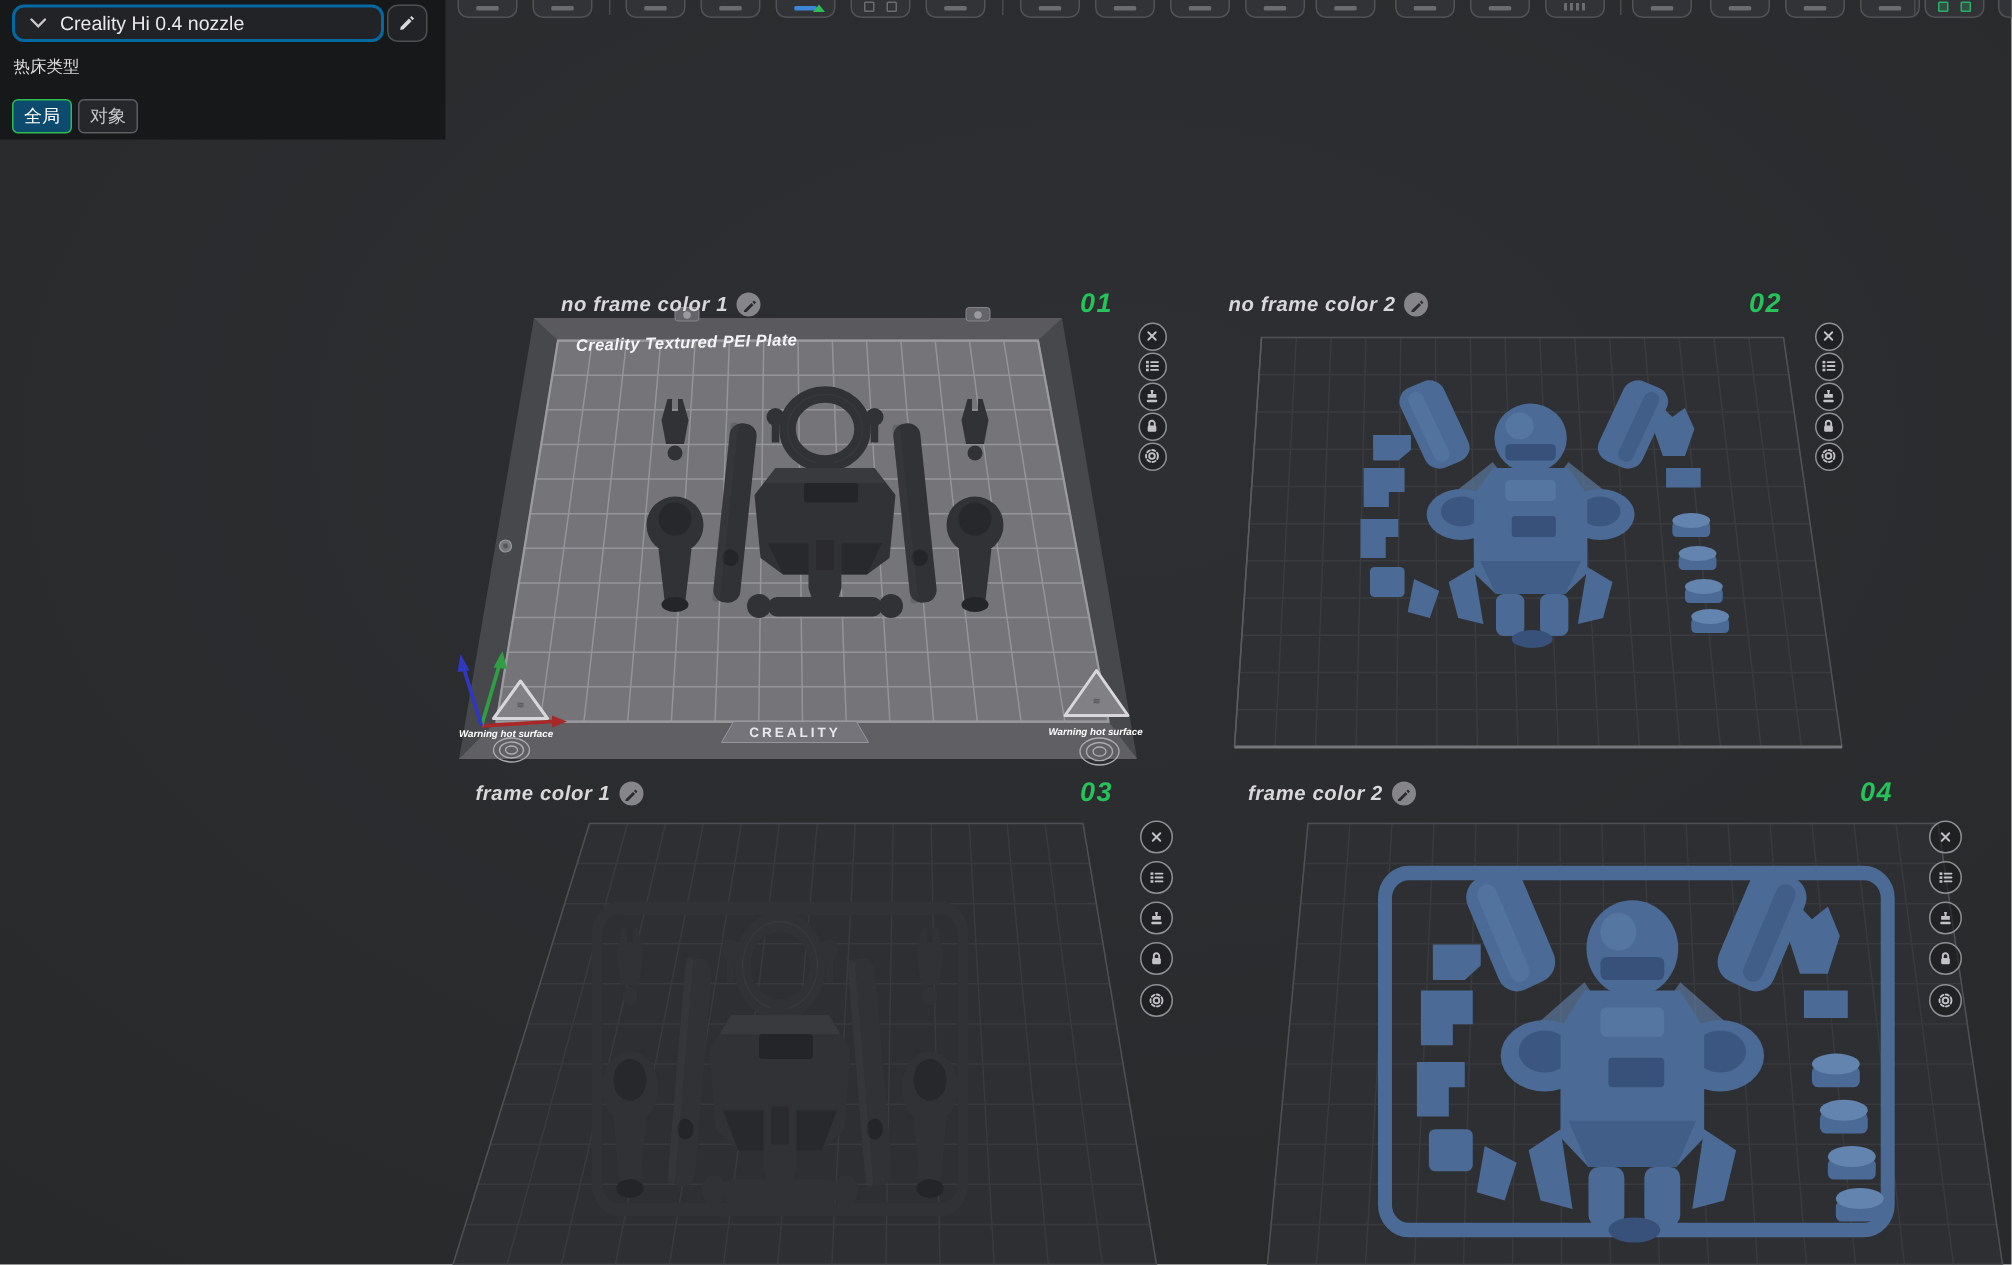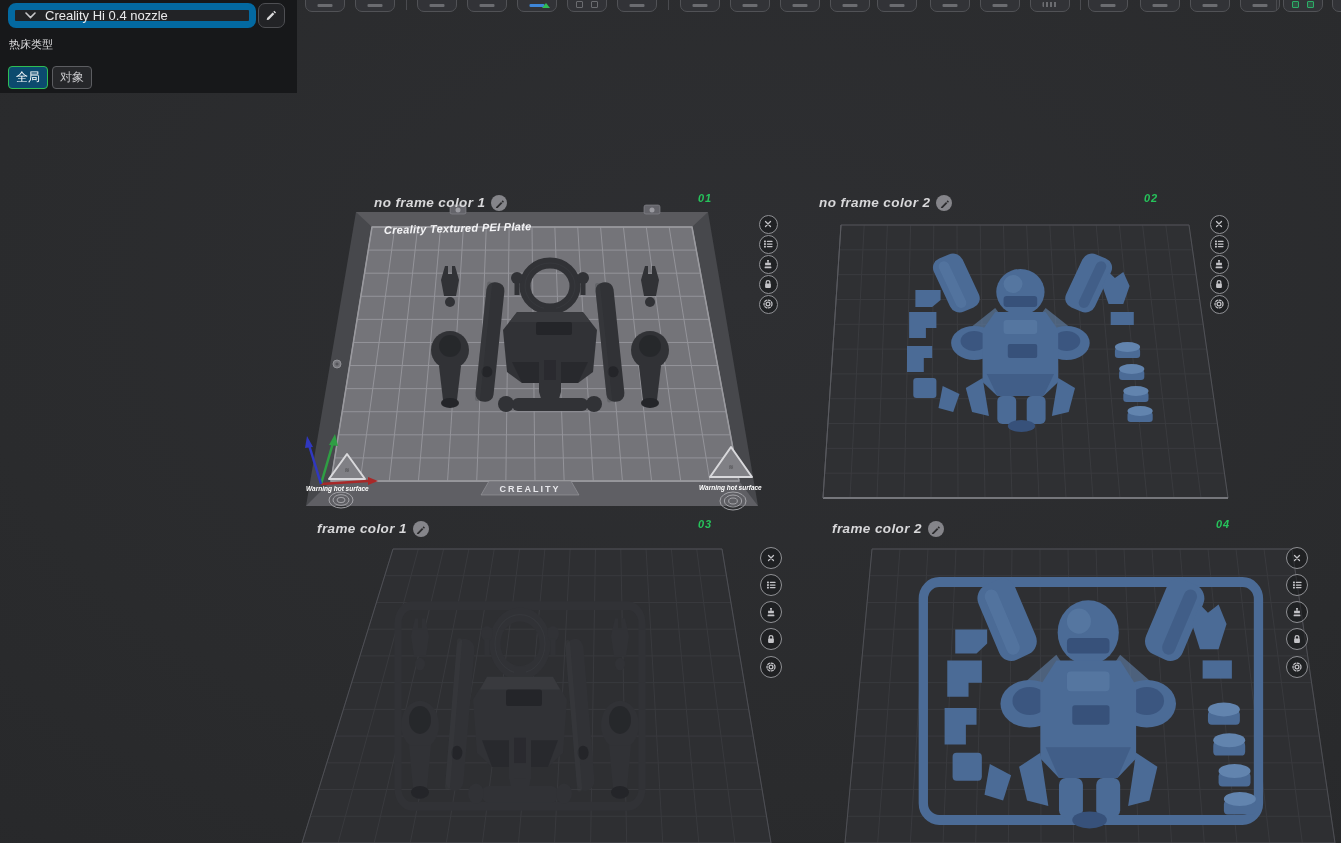--- a/index.html
+++ b/index.html
@@ -25,21 +25,21 @@
     border-left:4px solid transparent;border-right:4px solid transparent;border-bottom:5px solid #2fbd54;
   }
   .tb-btn .sq{position:absolute;bottom:3px;width:7px;height:7px;box-sizing:border-box;border:1.5px solid #6b6c70;border-radius:1px;}
   .tb-btn .sq.g{border-color:#2cae68;background:rgba(44,174,104,.25);}
   .tb-btn .sq.l{left:8px;} .tb-btn .sq.r{right:8px;}
   .tb-sep{position:absolute;top:0;width:1px;height:10px;background:#4a4b4f;}
 
   
   .left-panel{position:absolute;left:0;top:0;width:297px;height:93px;background:#17181a;z-index:5;}
   .select{
-    position:absolute;height:25px;box-sizing:border-box;background:#222326;border:7px solid #0369a1;
+    position:absolute;height:25px;box-sizing:border-box;background:#222326;border:2px solid #0369a1;
     border-radius:8px;display:flex;align-items:center;gap:9px;padding:0 10px;color:#e9e9eb;font-size:13px;
     cursor:pointer;white-space:nowrap;
   }
   .icon-btn{
     position:absolute;box-sizing:border-box;background:#222326;border:1px solid #4e4f53;border-radius:7px;
     display:flex;align-items:center;justify-content:center;cursor:pointer;padding:0;
   }
   .bed-label{position:absolute;left:9px;top:37px;color:#dcdcde;font-size:11px;}
   .tabs{position:absolute;left:8px;top:66px;display:flex;gap:4px;}
   .tab{display:inline-flex;align-items:center;padding:2px 7px;font-size:12px;border-radius:4px;cursor:pointer;box-sizing:border-box;}
@@ -49,22 +49,22 @@
   
   .plate-header{
     position:absolute;display:flex;align-items:flex-start;gap:6px;z-index:4;
     color:#d8d8da;font-size:13.5px;font-weight:bold;font-style:italic;letter-spacing:.4px;cursor:default;
   }
   .pencil-badge{
     width:16px;height:16px;border-radius:50%;background:#85858a;
     display:flex;align-items:center;justify-content:center;cursor:pointer;flex:0 0 auto;
   }
   .plate-num{
-    position:absolute;z-index:4;color:#26c35b;font-size:11px;font-weight:800;font-style:italic;
-    letter-spacing:1px;text-align:left;
+    position:absolute;z-index:4;color:#26c35b;font-size:18px;font-weight:800;font-style:italic;
+    letter-spacing:1px;text-align:right;
   }
 
   
   .circle-btn{
     position:absolute;z-index:6;border-radius:50%;background:rgba(22,23,25,.55);
     border:1.5px solid #8f9094;display:flex;align-items:center;justify-content:center;
     padding:0;cursor:pointer;box-sizing:border-box;
   }
 
   svg.plate{position:absolute;z-index:1;overflow:visible;}

